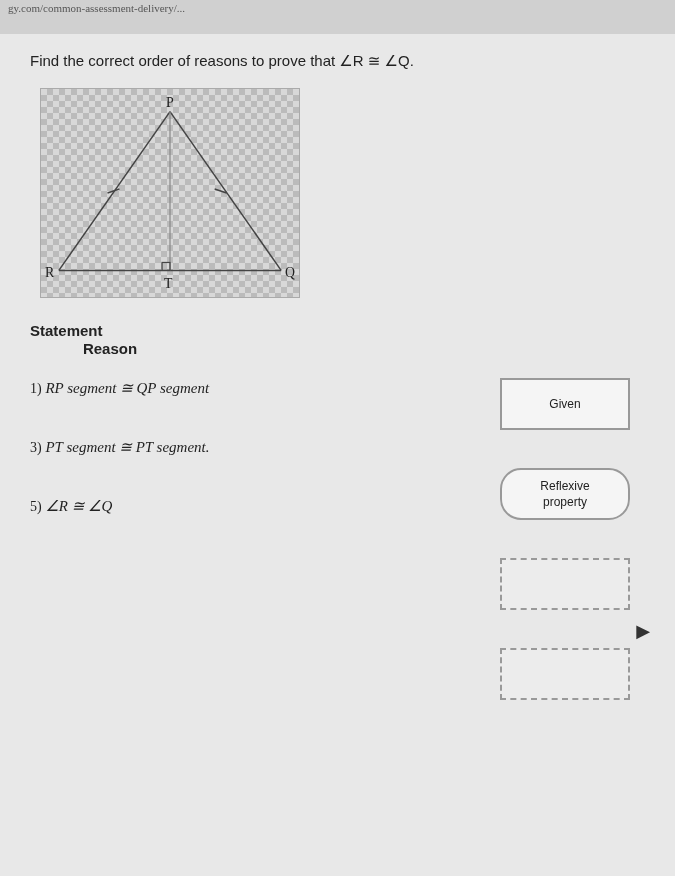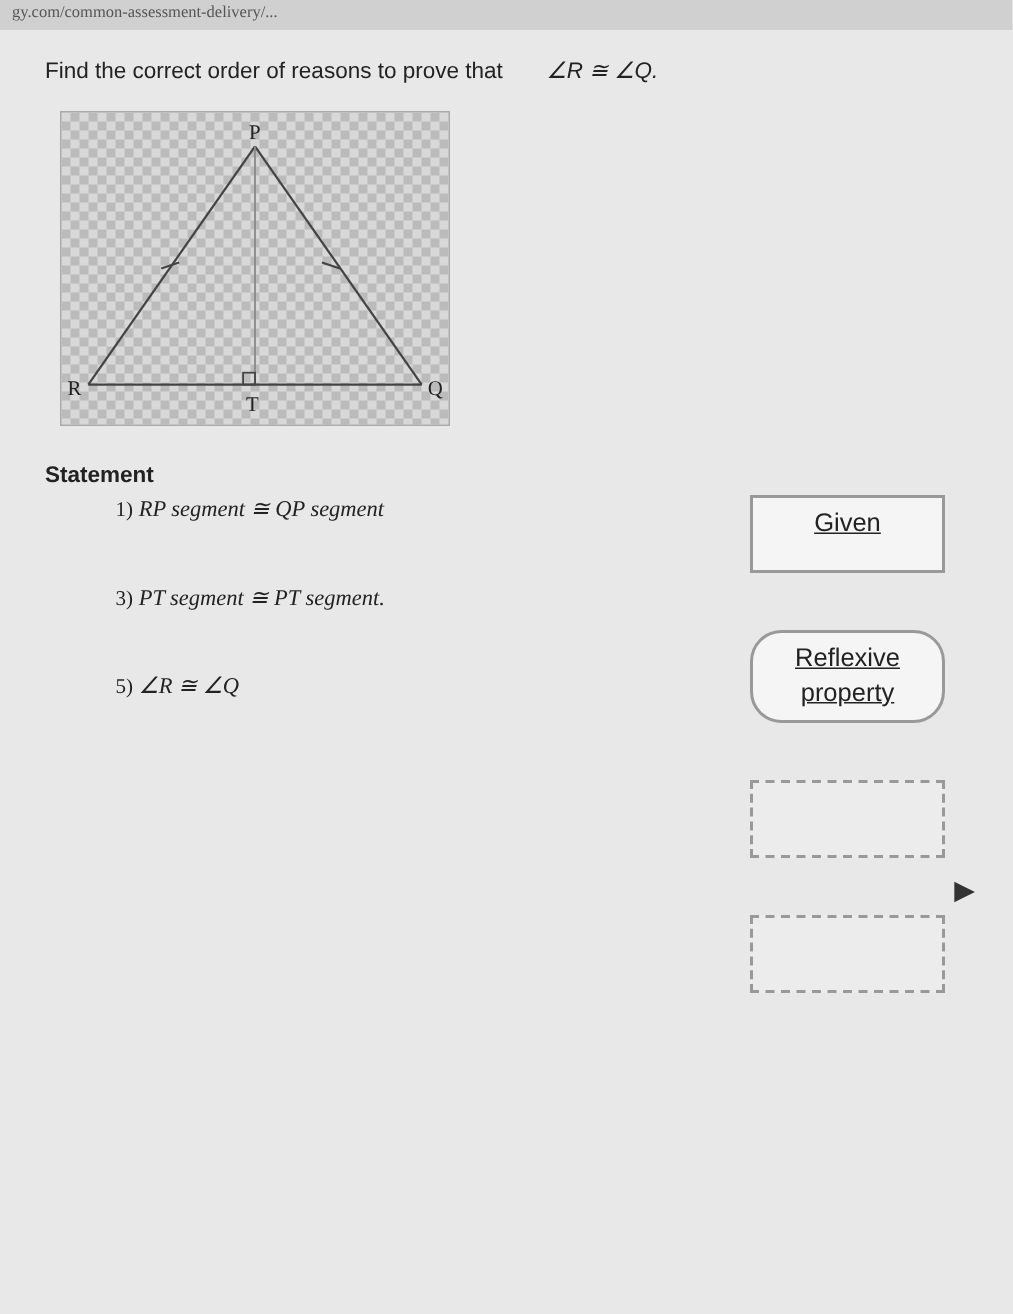--- a/index.html
+++ b/index.html
@@ -5,38 +5,36 @@
     * { box-sizing: border-box; margin: 0; padding: 0; }
     body {
       font-family: Georgia, 'Times New Roman', serif;
       background: #e8e8e8;
       width: 675px;
       min-height: 876px;
       overflow-x: hidden;
     }
     .top-bar {
       background: #d0d0d0;
-      height: 20px;
+      height: 34px;
       font-size: 11px;
       color: #555;
       padding: 2px 8px;
     }
     .main-content {
       background: #e8e8e8;
       padding: 18px 30px 30px 30px;
     }
     .question-text {
       font-size: 15px;
       color: #222;
       margin-bottom: 18px;
       font-family: Arial, sans-serif;
     }
     .question-text .math {
-      font-style: italic;
-      margin-left: 25px;
     }
     .diagram-area {
       width: 260px;
       height: 210px;
       background: repeating-conic-gradient(#bbb 0% 25%, #d8d8d8 0% 50%) 0 0 / 12px 12px;
       border: 1px solid #aaa;
       position: relative;
       margin-bottom: 24px;
       margin-left: 10px;
     }
@@ -62,66 +60,64 @@
     }
     .col-header {
       font-family: Arial, sans-serif;
       font-weight: bold;
       font-size: 15px;
       color: #222;
       margin-bottom: 18px;
     }
     .statement-row {
       margin-bottom: 38px;
-      margin-left: 47px;
     }
     .statement-text {
       font-style: italic;
       font-size: 15px;
       color: #222;
       line-height: 1.4;
     }
     .statement-num {
       font-style: normal;
       font-size: 14px;
     }
     .reason-box {
       border: 2px dashed #888;
       background: #f0f0f0;
       width: 130px;
       min-height: 52px;
       display: flex;
-      align-items: flex-start;
+      align-items: center;
       justify-content: center;
       text-align: center;
       font-family: Arial, sans-serif;
-      font-size: 17px;
+      font-size: 12px;
       color: #222;
       margin-bottom: 38px;
       padding: 6px 8px;
       line-height: 1.35;
-      text-decoration: underline;
     }
     .reason-box.filled {
       border-style: solid;
       border-color: #999;
       background: #f5f5f5;
     }
     .reason-box.empty {
       border-style: dashed;
       border-color: #999;
       background: #ececec;
       min-height: 52px;
     }
     .reason-wrapper {
       position: relative;
     }
     .headers-row {
       display: flex;
-      margin-bottom: 4px;
+      margin-bottom: 20px;
       flex-direction: column;
     }
     .stmt-header {
       flex: 1;
       padding-right: 20px;
     }
     .rsn-header {
       width: 160px;
       text-align: center;
     }
@@ -157,20 +153,23 @@
       <text x="4" y="185" font-size="14" font-family="Georgia,serif" fill="#222">R</text>
       <text x="246" y="185" font-size="14" font-family="Georgia,serif" fill="#222">Q</text>
       <text x="124" y="196" font-size="14" font-family="Georgia,serif" fill="#222">T</text>
     </svg>
   </div>
 
   <div class="headers-row">
     <div class="stmt-header">
       <span class="col-header">Statement</span>
     </div>
+    <div class="rsn-header">
+      <span class="col-header">Reason</span>
+    </div>
   </div>
 
   <div class="two-col">
 
     <div class="col-statements">
 
       <div class="statement-row">
         <div class="statement-text">
           <span class="statement-num">1)</span>
           <span>RP segment ≅ QP segment</span>

